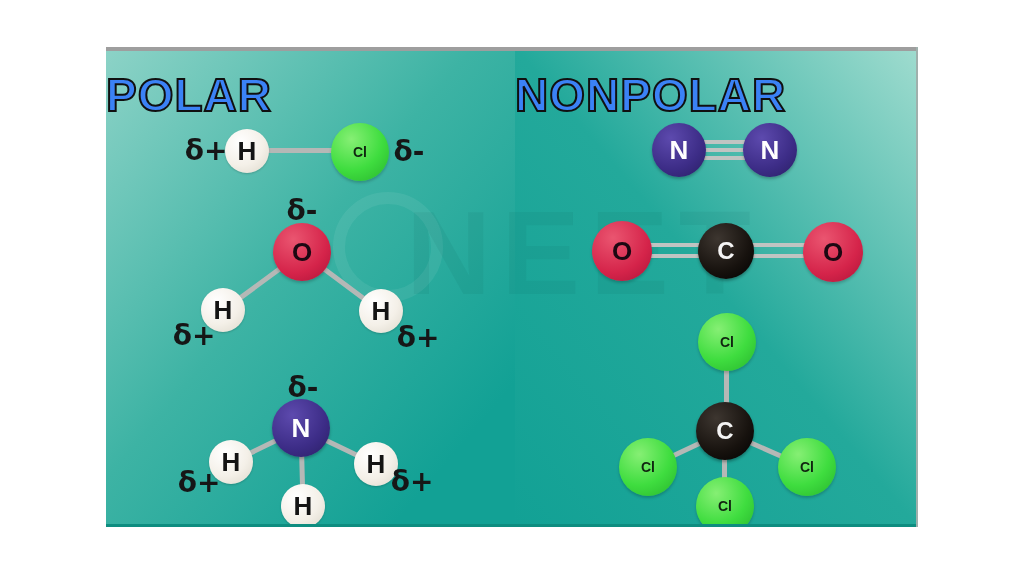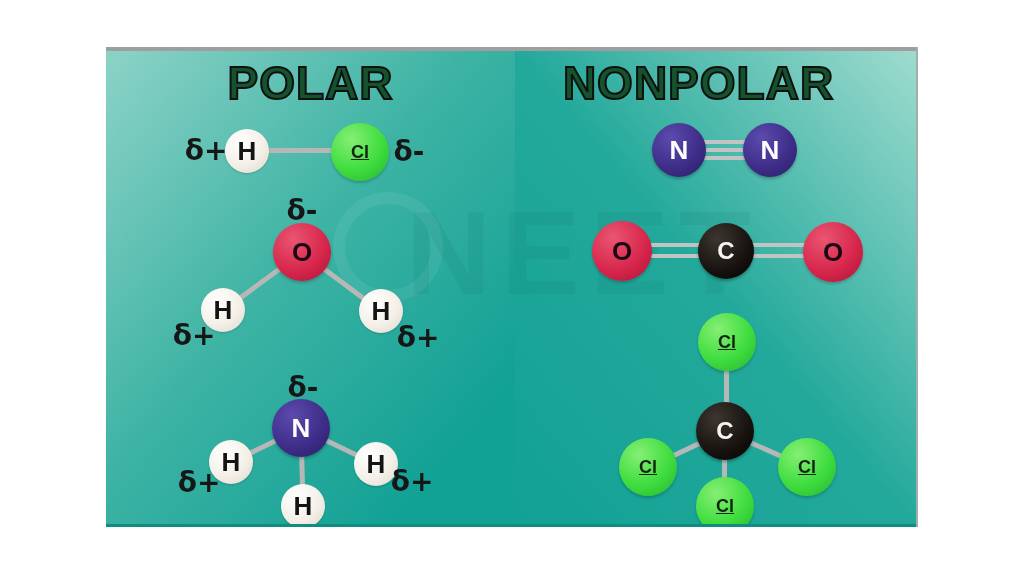--- a/index.html
+++ b/index.html
@@ -20,40 +20,40 @@
     background:linear-gradient(to bottom right, #8dd3c7 0%, #3db3a4 45%, #12a195 85%); }
   .panel.right { left:409px; width:403px;
     background:linear-gradient(to bottom left, #a0dccf 0%, #23a99b 50%, #12a195 100%); }
 
   .watermark-text { position:absolute; left:300px; top:138px; z-index:1;
     font-size:118px; font-weight:900; letter-spacing:10px;
     color:rgba(8,58,58,0.06); white-space:nowrap; }
   .watermark-circle { position:absolute; left:227px; top:145px; width:110px; height:110px;
     border-radius:50%; border:12px solid rgba(255,255,255,0.07); z-index:1; }
 
-  .title { position:absolute; top:12px; z-index:4; text-align:center;
-    font-size:46px; line-height:48px; font-weight:900; color:#14532d;
+  .title { position:absolute; top:24px; z-index:4; 
+    font-size:46px; line-height:48px; font-weight:900; color:#3b82f6;
     letter-spacing:1px; -webkit-text-stroke:2px #101010; }
   .title.left-t  { left:0;   width:409px; }
   .title.right-t { left:409px; width:367px; }
 
   .bond { position:absolute; height:5px; background:#b5b8b6; border-radius:3px;
           z-index:2; transform-origin:0 50%; }
   .bond.thin { height:4px; background:#c0c4c2; }
   .bond.vert { transform-origin:50% 0; }
 
   .atom { position:absolute; z-index:3; border-radius:50%;
           display:flex; align-items:center; justify-content:center;
           font-weight:bold; }
   .a-h  { width:44px; height:44px; font-size:26px; color:#141414;
           background:radial-gradient(circle at 35% 30%, #ffffff 0%, #f4f0e8 55%, #dcd7ca 100%);
           box-shadow:0 1px 2px rgba(0,0,0,0.18); }
-  .a-cl { width:58px; height:58px; font-size:18px; color:#102510;
+  .a-cl { width:58px; height:58px; font-size:14px; color:#102510;
           background:radial-gradient(circle at 35% 28%, #86ef74 0%, #3fdd3f 55%, #27b42c 100%);
-          box-shadow:0 2px 3px rgba(0,0,0,0.2);text-decoration:underline; }
+          box-shadow:0 2px 3px rgba(0,0,0,0.2); }
   .a-o  { width:58px; height:58px; font-size:26px; color:#1c0812;
           background:radial-gradient(circle at 35% 28%, #ea5570 0%, #d5244a 60%, #ad1338 100%);
           box-shadow:0 2px 3px rgba(0,0,0,0.2); }
   .a-n  { width:58px; height:58px; font-size:26px; color:#ffffff;
           background:radial-gradient(circle at 35% 28%, #5d4aae 0%, #3c2c86 60%, #291e63 100%);
           box-shadow:0 2px 3px rgba(0,0,0,0.25); }
   .a-n.sm { width:54px; height:54px; }
   .a-c  { width:58px; height:58px; font-size:24px; color:#f5f5f5;
           background:radial-gradient(circle at 35% 28%, #3d3630 0%, #17120e 60%, #000000 100%);
           box-shadow:0 2px 3px rgba(0,0,0,0.3); }

